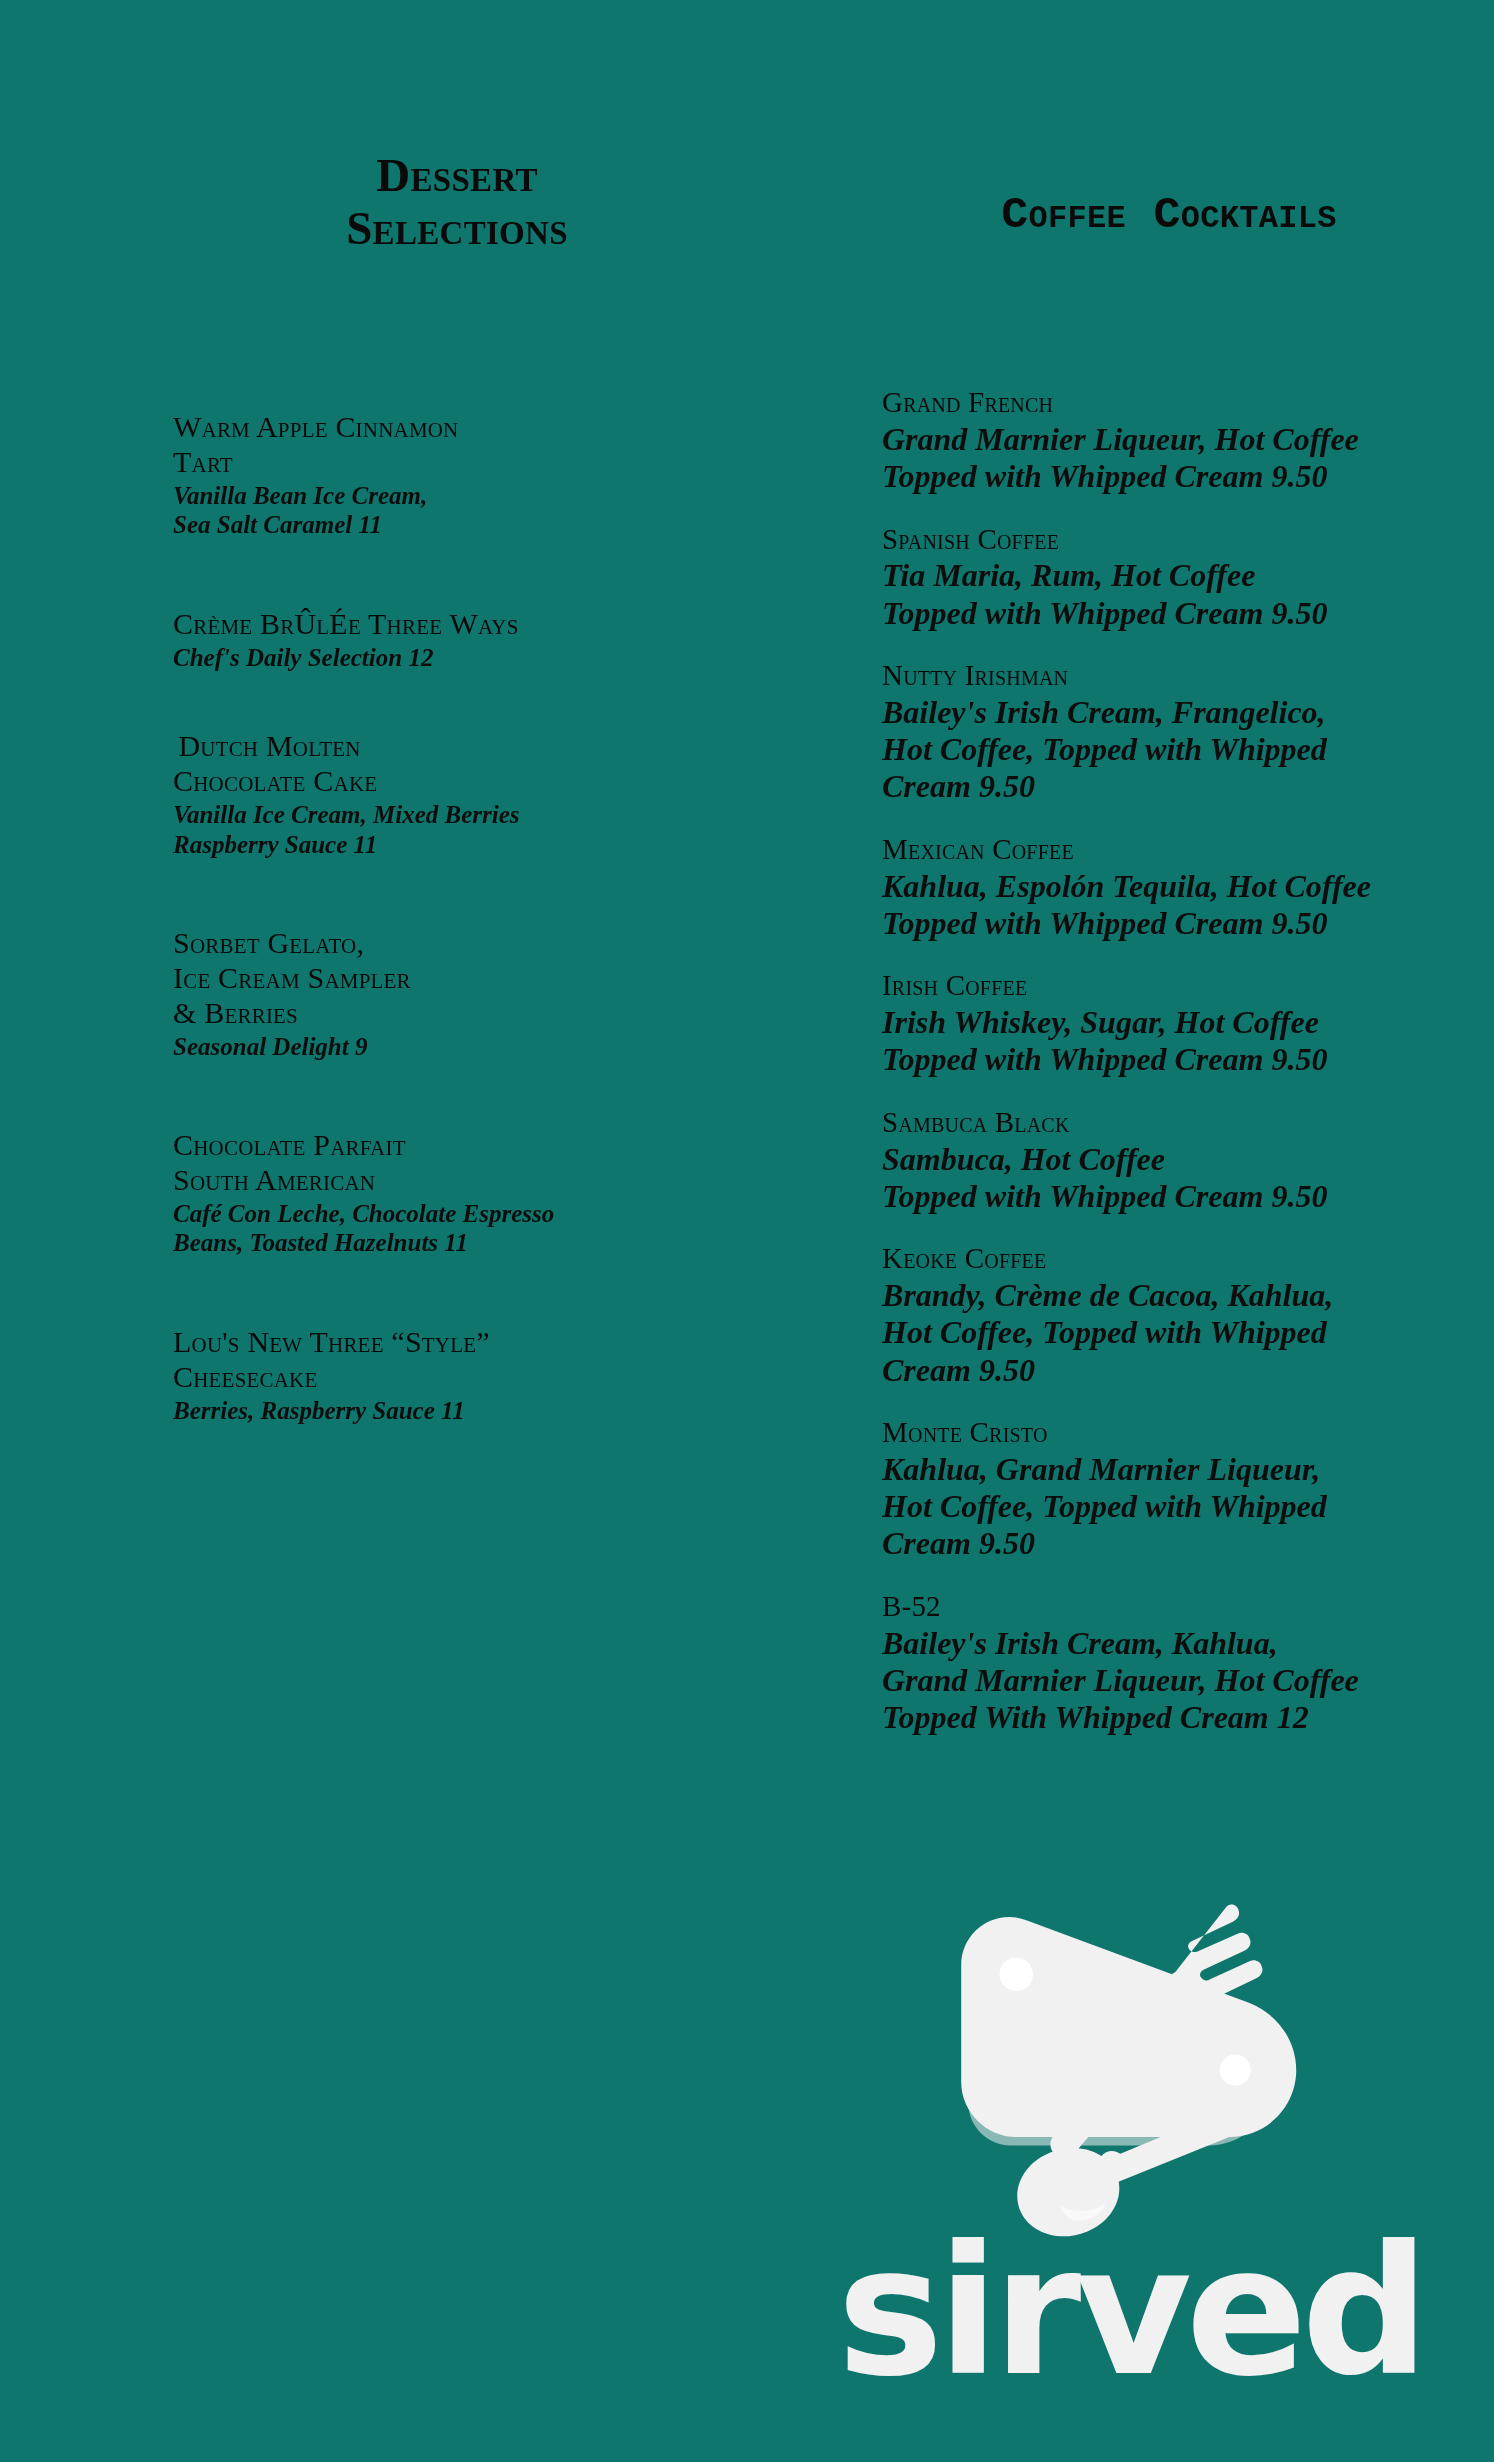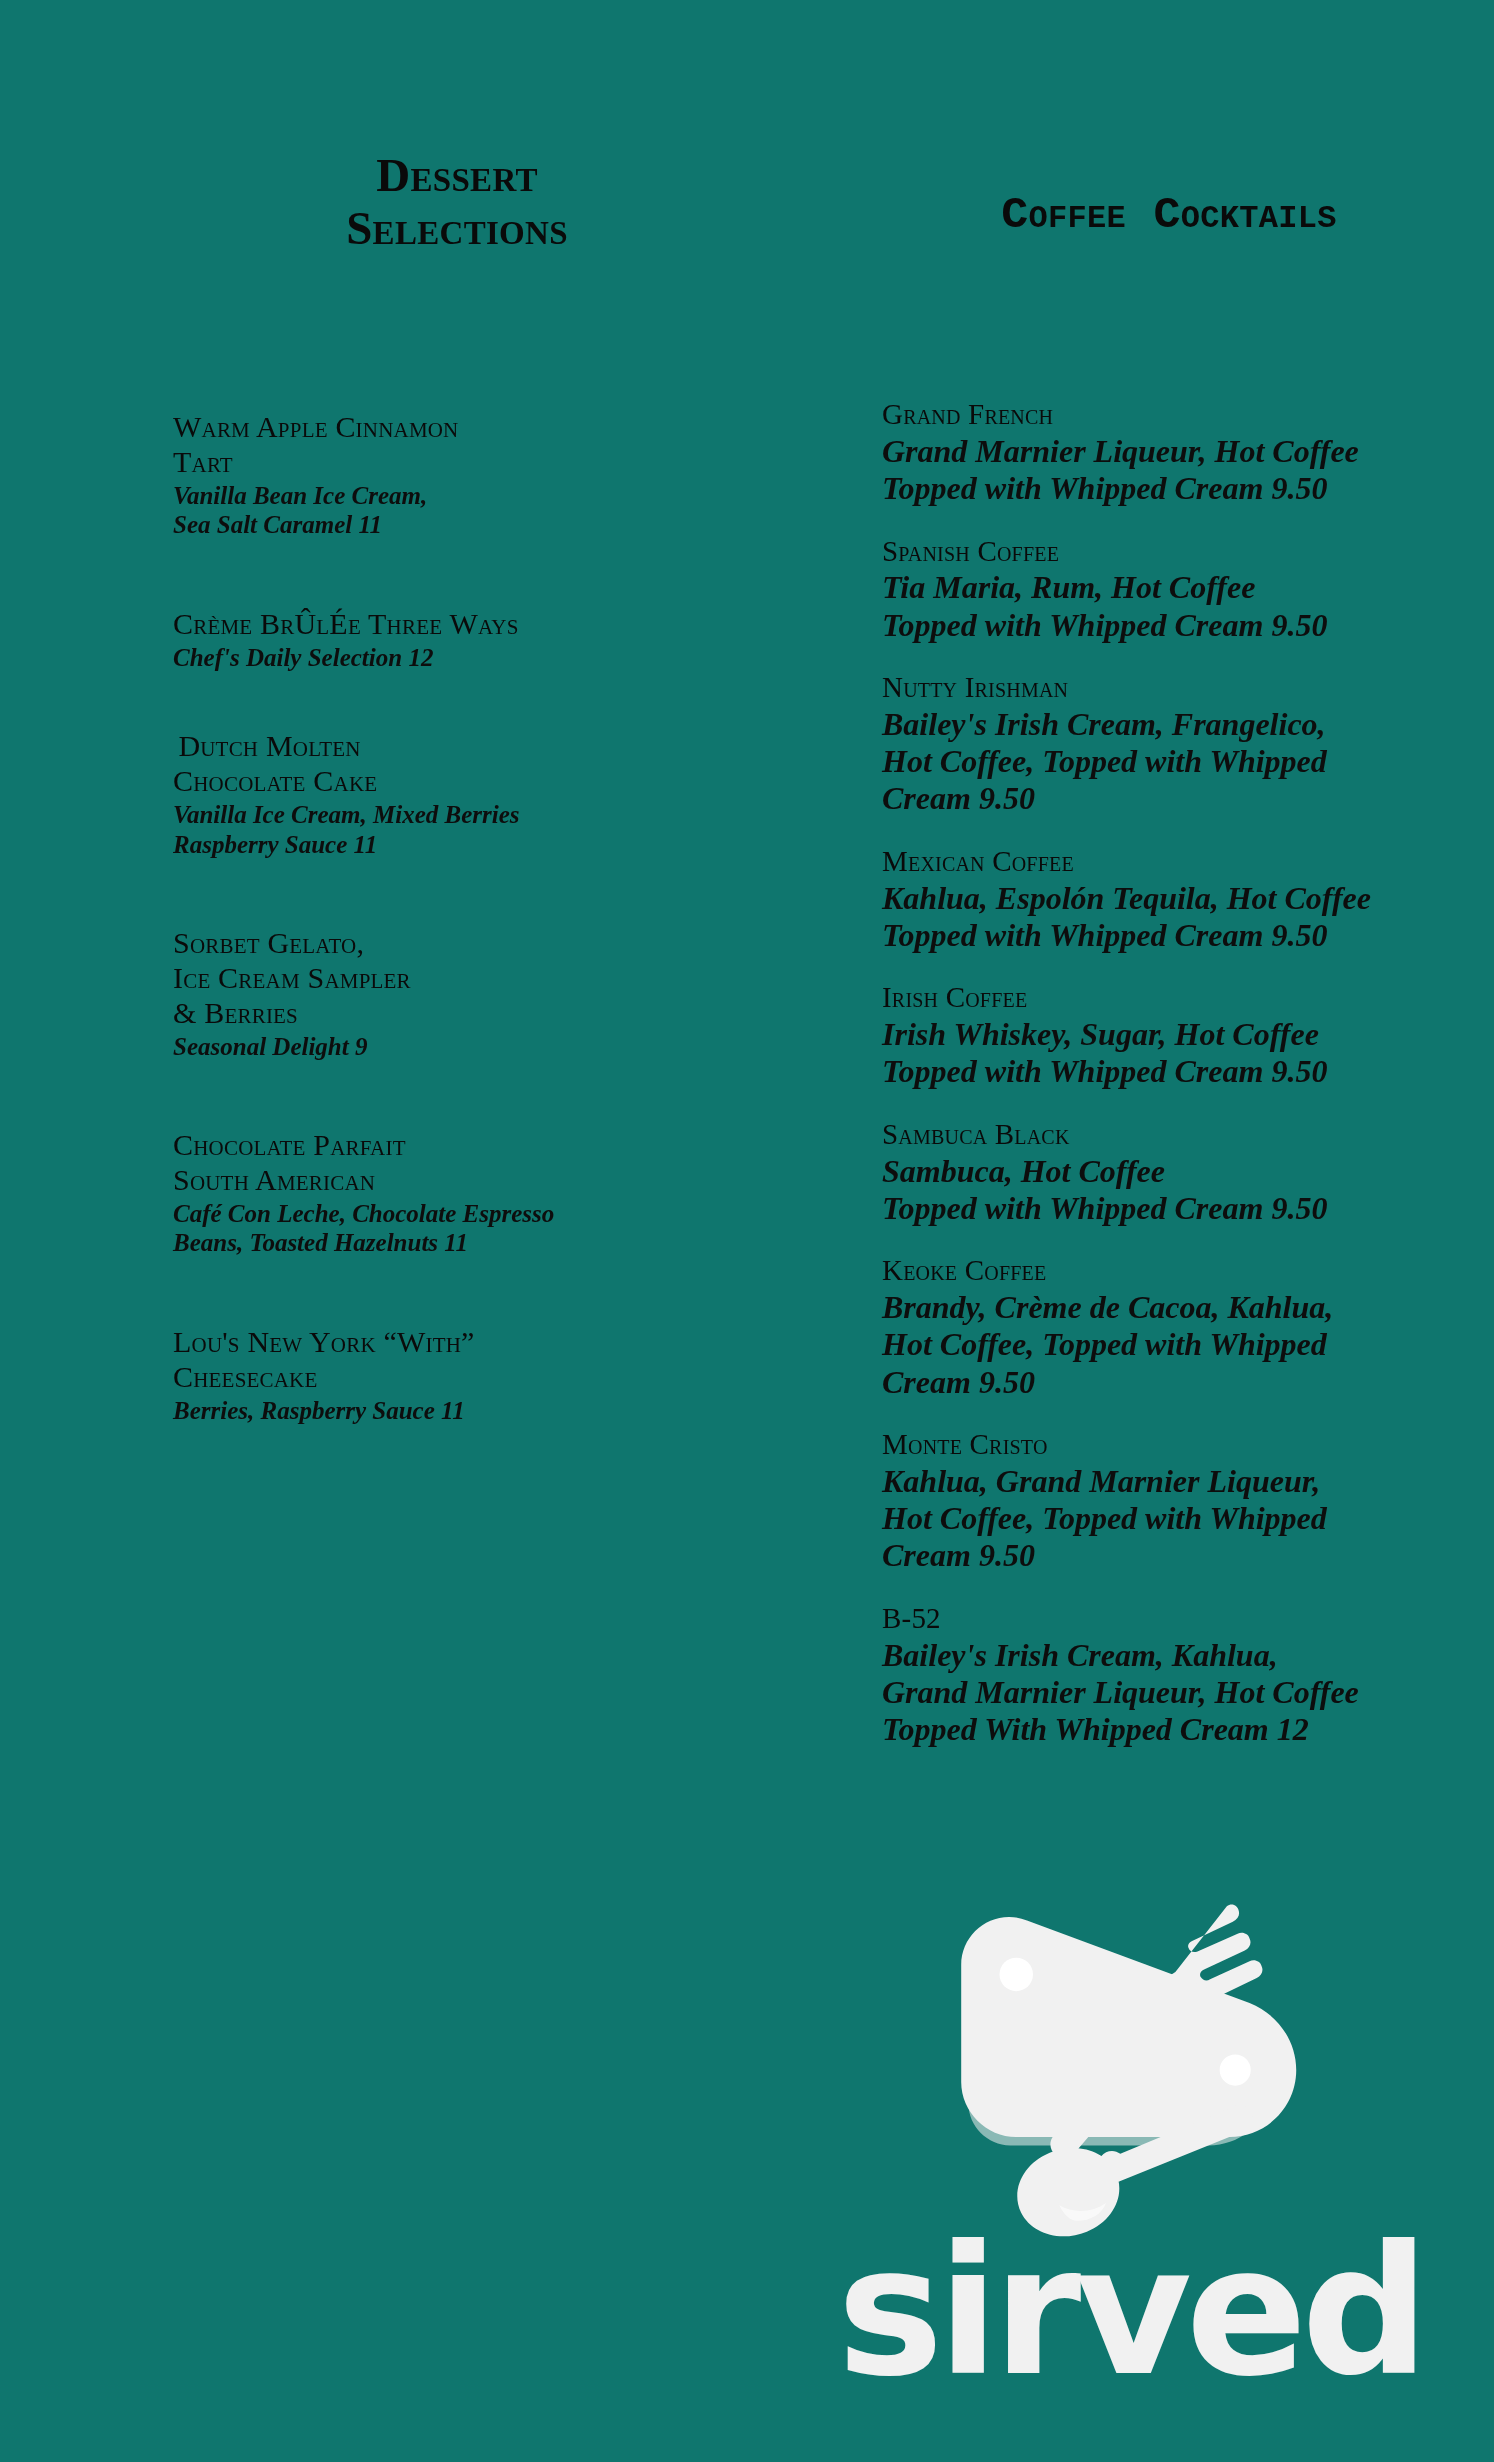--- a/index.html
+++ b/index.html
@@ -54,21 +54,21 @@
     left: 0;
     top: 191px;
     width: 604px;
     text-align: center;
     font-size: 45px;
     font-family: Liberation Mono, monospace;
   }
 
   
   .items-left  { position: absolute; left: 24px;  top: 410px; width: 634px; }
-  .items-right { position: absolute; left: 15px;  top: 398px; width: 586px; }
+  .items-right { position: absolute; left: 15px;  top: 386px; width: 586px; }
 
   .item { margin: 0 0 0 0; }
 
   .item-name {
     font-variant: small-caps;
     font-weight: 400;
     color: #0a0a0a;
     letter-spacing: 0.2px;
   }
   .item-name .ln { display: block; }
@@ -186,21 +186,21 @@
           <span class="ln">South American</span>
         </div>
         <div class="item-desc">
           <span class="ln">Café Con Leche, Chocolate Espresso</span>
           <span class="ln">Beans, Toasted Hazelnuts 11</span>
         </div>
       </div>
 
       <div class="item">
         <div class="item-name">
-          <span class="ln">Lou's New York “With”</span>
+          <span class="ln">Lou's New Three “Style”</span>
           <span class="ln">Cheesecake</span>
         </div>
         <div class="item-desc">
           <span class="ln">Berries, Raspberry Sauce 11</span>
         </div>
       </div>
 
     </div>
   </div>
 

